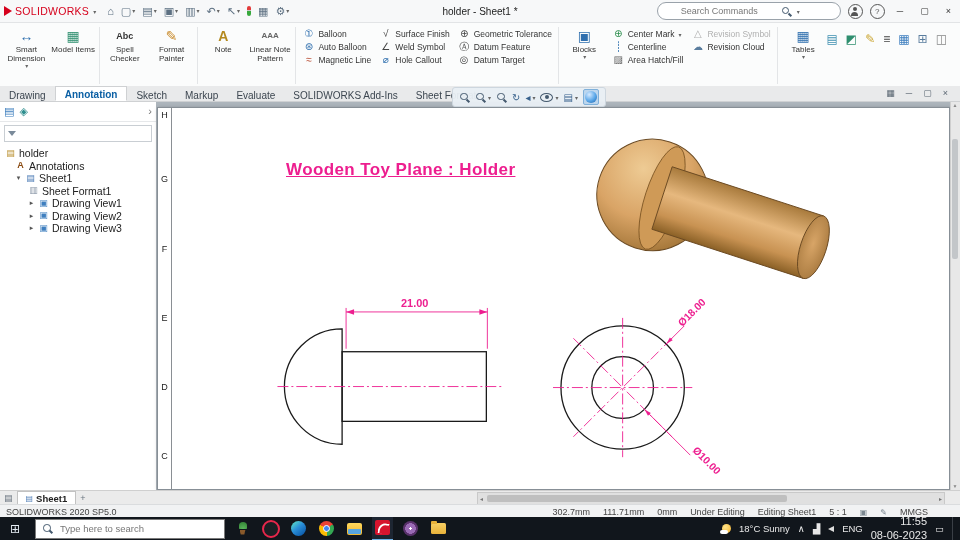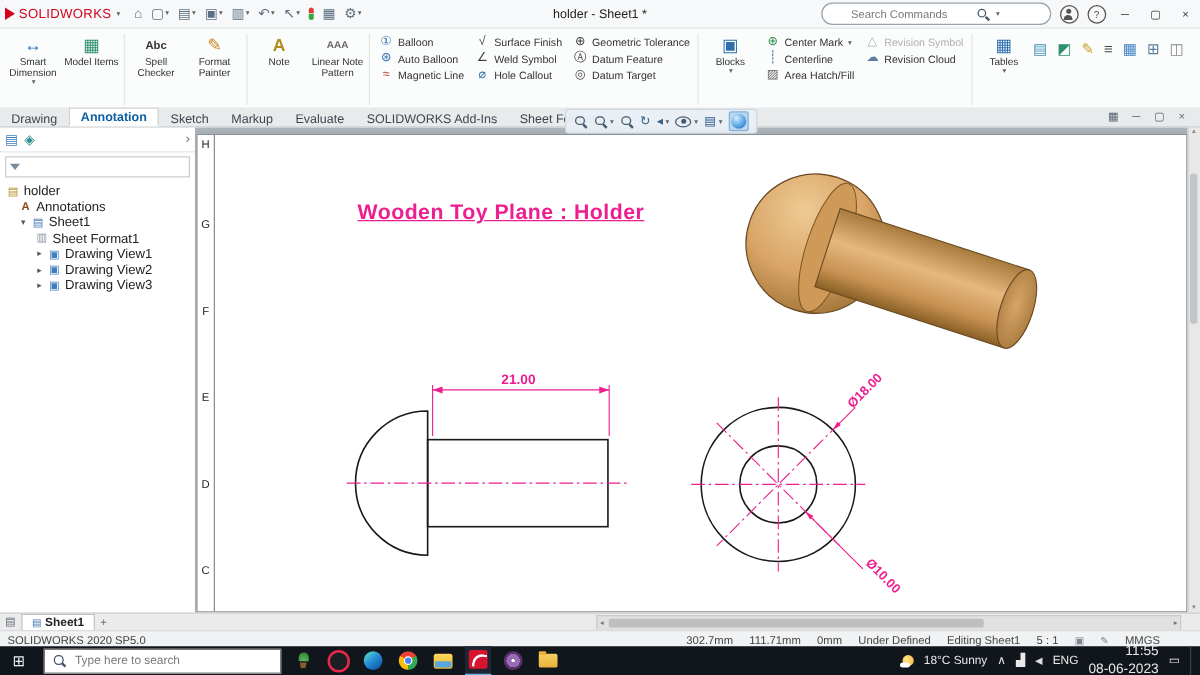--- a/index.html
+++ b/index.html
@@ -474,21 +474,21 @@
       <span class="arr" style="margin-left:auto">▸</span>
     </div>
   </div>
 
   <div class="statusbar">
     <span>SOLIDWORKS 2020 SP5.0</span>
     <div class="sb-right">
       <span>302.7mm</span>
       <span>111.71mm</span>
       <span>0mm</span>
-      <span>Under Defined</span>
+      <span>Under Editing</span>
       <span>Editing Sheet1</span>
       <span>5 : 1</span>
       <span class="sbic">▣</span>
       <span class="sbic">✎</span>
       <span>MMGS</span>
     </div>
   </div>
 
   <div class="taskbar">
     <div class="start">⊞</div>

